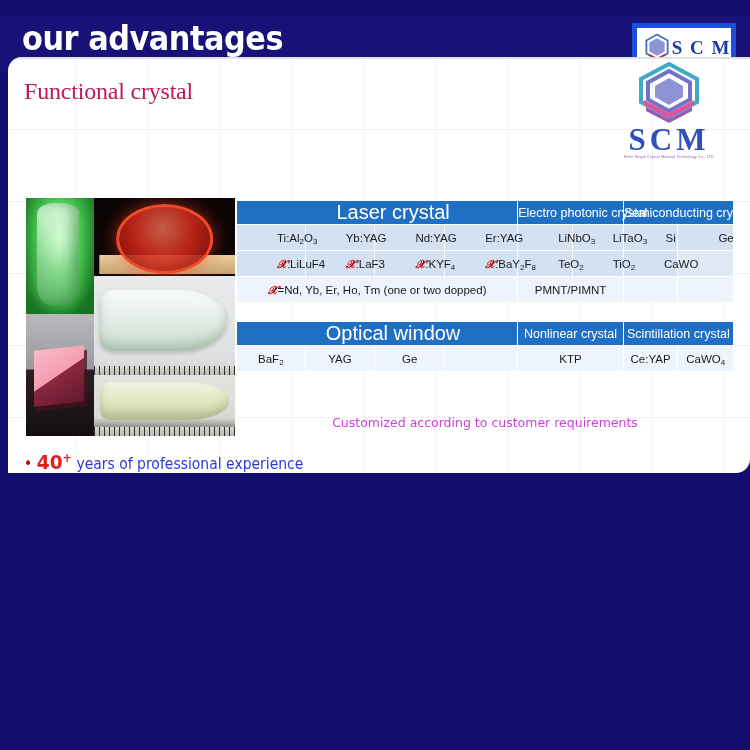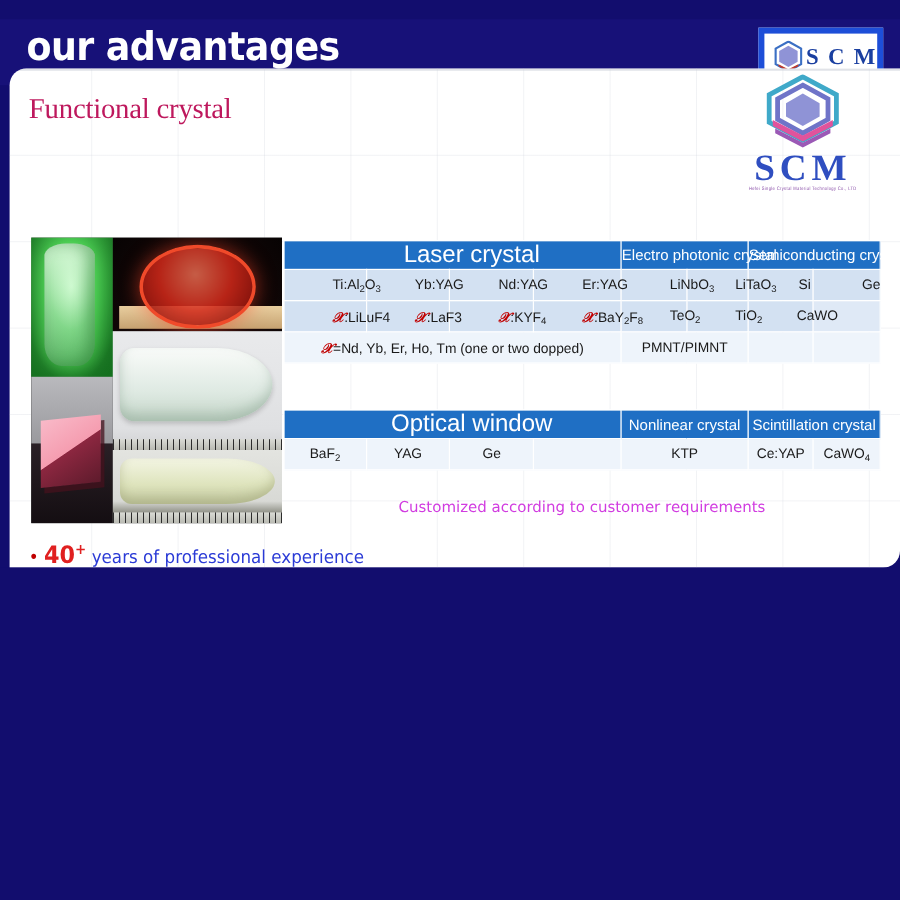--- a/index.html
+++ b/index.html
@@ -226,21 +226,21 @@
   }
 
   
   .tbl {
     position: absolute;
     border-collapse: collapse;
     table-layout: fixed;
     font-family: "Liberation Sans", sans-serif;
   }
   #table-top { left: 228px; top: 143px; width: 498px; }
-  #table-bottom { left: 228px; top: 284px; width: 498px; }
+  #table-bottom { left: 228px; top: 264px; width: 498px; }
   .tbl td {
     height: 25px;
     text-align: center;
     vertical-align: middle;
     font-size: 11.5px;
     color: #1a1a1a;
     border: 1px solid #ffffff;
     padding: 0;
     white-space: nowrap;
   }

